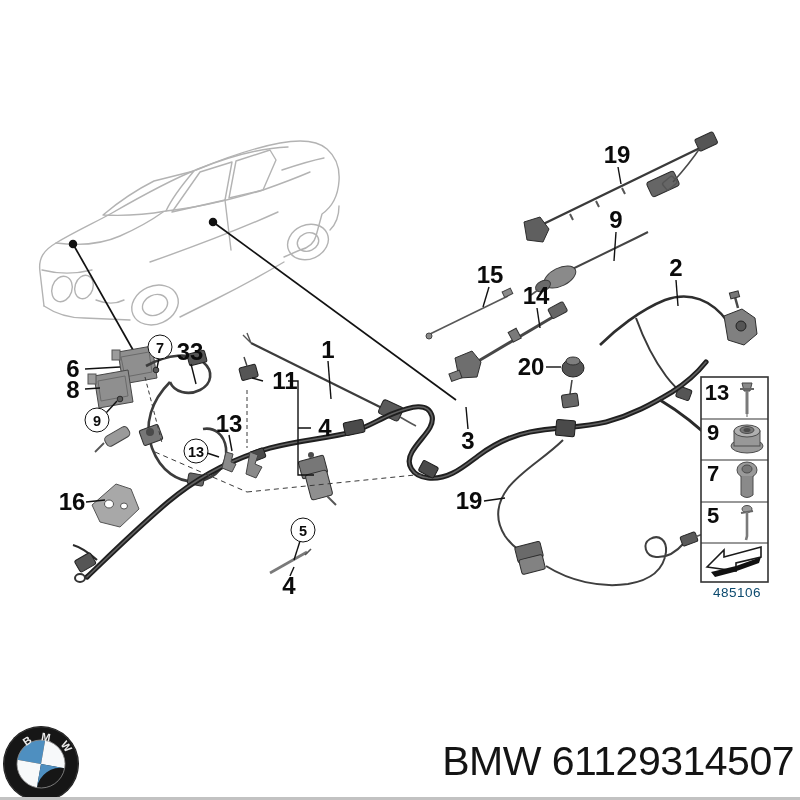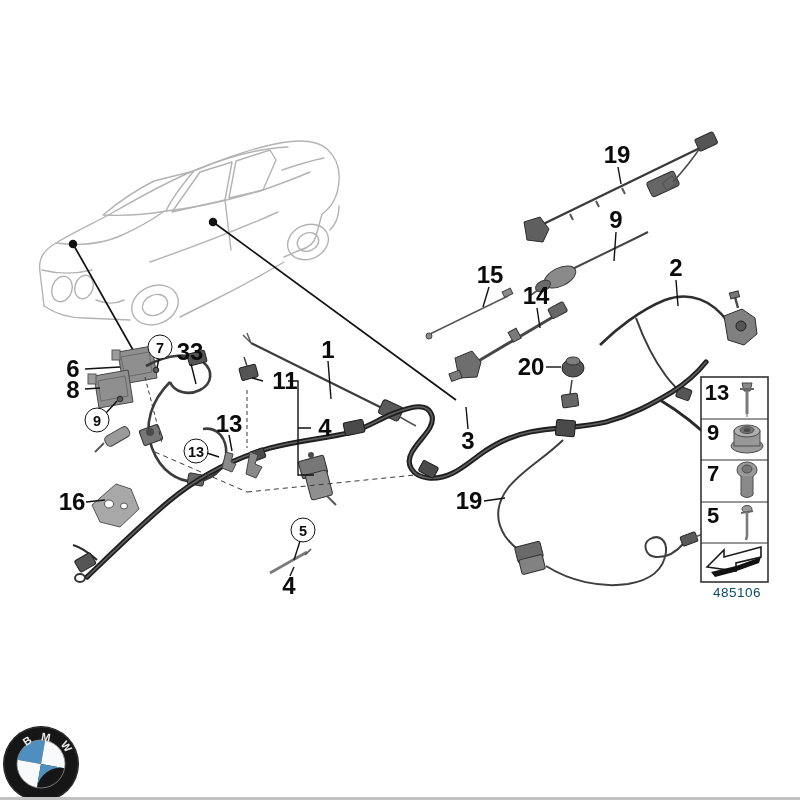--- a/index.html
+++ b/index.html
@@ -313,14 +313,15 @@
   <div class="co" style="left:531px;top:367px">20</div>
   <div class="co" style="left:190px;top:352px">33</div>
 
   <div class="lg" style="left:717px;top:393px">13</div>
   <div class="lg" style="left:713px;top:433px">9</div>
   <div class="lg" style="left:713px;top:474px">7</div>
   <div class="lg" style="left:713px;top:516px">5</div>
 
   <div class="imgnum" style="left:737px;top:592px">485106</div>
 
+  <div class="footer-label">BMW 61129314507</div>
 
 </div>
 
 </body></html>

